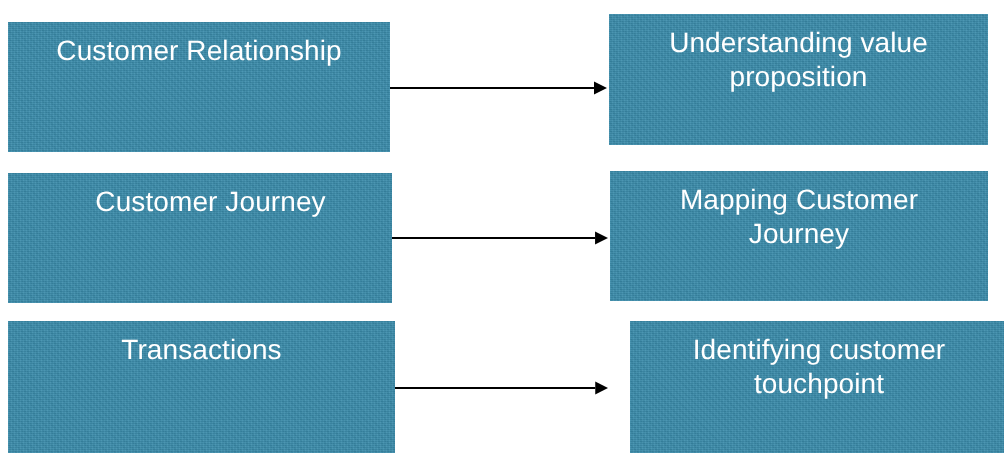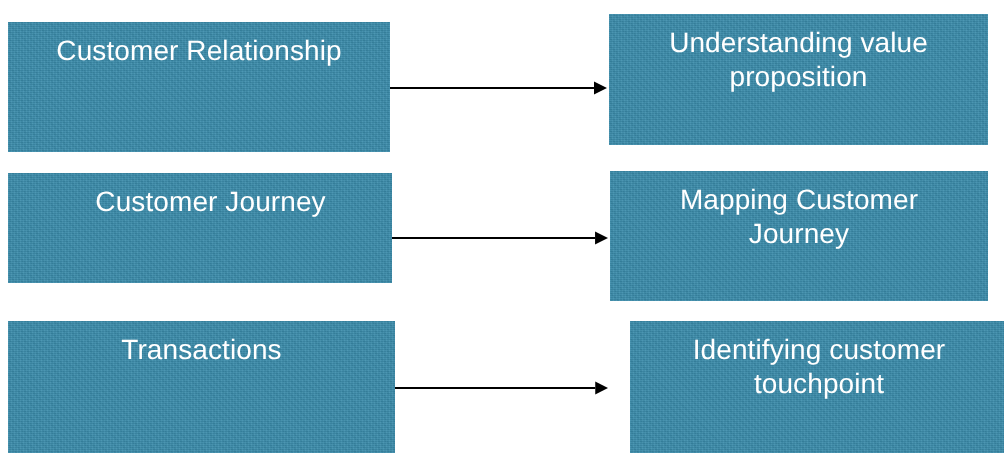--- a/index.html
+++ b/index.html
@@ -64,21 +64,21 @@
       <line x1="0" y1="10" x2="94" y2="10" stroke="#000000" stroke-width="2" vector-effect="non-scaling-stroke"></line>
       <polygon points="94,3.5 100,10 94,16.5" fill="#000000"></polygon>
     </svg>
   </div>
 
   <div class="node" style="left: 609px; top: 14px; width: 379px; height: 131px; background-color: rgb(58, 140, 171);">
     <span class="node-label" style="color: rgb(255, 255, 255);">Understanding value
 proposition</span>
   </div>
 
-  <div class="node" style="left: 8px; top: 173px; width: 384px; height: 110px; background-color: rgb(58, 140, 171); padding-left: 21px;">
+  <div class="node" style="left: 8px; top: 173px; width: 384px; height: 130px; background-color: rgb(58, 140, 171); padding-left: 21px;">
     <span class="node-label" style="color: rgb(255, 255, 255);">Customer Journey</span>
   </div>
 
   <div class="connector" style="left: 392px; top: 228px; width: 216px; height: 20px;">
     <svg width="100%" height="20" viewBox="0 0 100 20" preserveAspectRatio="none">
       <line x1="0" y1="10" x2="94" y2="10" stroke="#000000" stroke-width="2" vector-effect="non-scaling-stroke"></line>
       <polygon points="94,3.5 100,10 94,16.5" fill="#000000"></polygon>
     </svg>
   </div>
 

